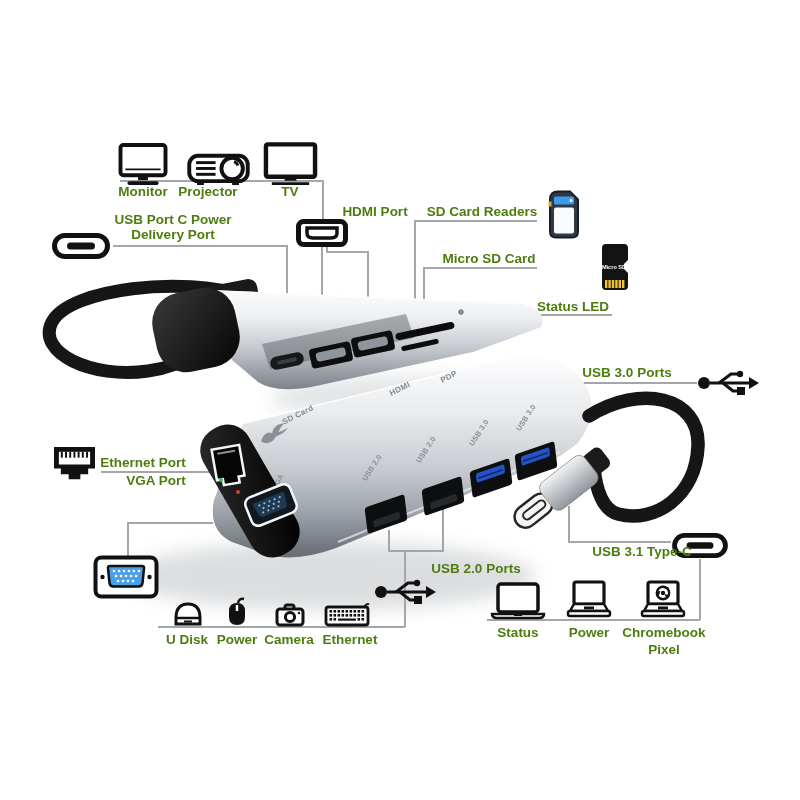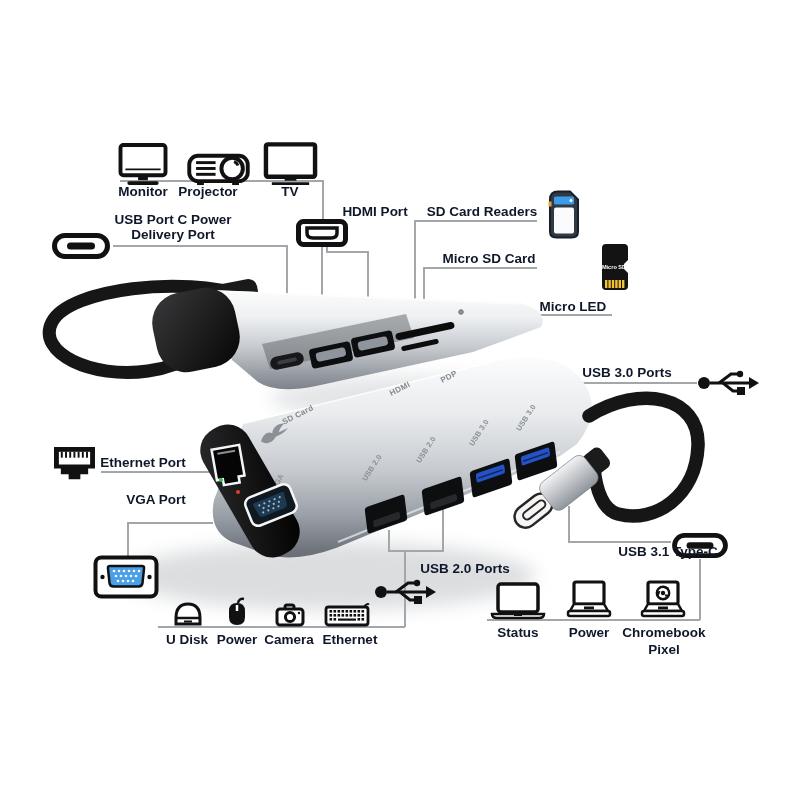--- a/index.html
+++ b/index.html
@@ -1,21 +1,21 @@
 <!DOCTYPE html>
 <html><head>
 <meta charset="utf-8">
 <style>
   html,body{margin:0;padding:0;background:#fff;}
   #stage{position:relative;width:800px;height:800px;background:#ffffff;overflow:hidden;
          font-family:"Liberation Sans",sans-serif;}
   #scene{position:absolute;left:0;top:0;z-index:1;}
   .ic{position:absolute;z-index:2;}
   .lbl{position:absolute;transform:translateX(-50%);font:700 13.5px "Liberation Sans",sans-serif;
-       color:#0f172a;white-space:nowrap;z-index:3;}
+       color:#4d7c0f;white-space:nowrap;z-index:3;}
   .engr{font:700 8px "Liberation Sans",sans-serif;fill:#82888f;text-anchor:middle;letter-spacing:.3px;}
   .engr2{font:700 7.5px "Liberation Sans",sans-serif;fill:#8a9097;text-anchor:middle;letter-spacing:.2px;}
   .cline{stroke:#a3a7ab;stroke-width:2;fill:none;}
 </style>
 </head>
 <body>
 
 <div id="stage">
 
   <svg id="scene" width="800" height="800" viewBox="0 0 800 800">
@@ -377,26 +377,26 @@
   </svg>
 
   <div class="lbl" style="left:143px;top:184px">Monitor</div>
   <div class="lbl" style="left:208px;top:184px">Projector</div>
   <div class="lbl" style="left:290px;top:184px">TV</div>
   <div class="lbl" style="left:173px;top:212px">USB Port C Power</div>
   <div class="lbl" style="left:173px;top:227px">Delivery Port</div>
   <div class="lbl" style="left:375px;top:204px">HDMI Port</div>
   <div class="lbl" style="left:482px;top:204px">SD Card Readers</div>
   <div class="lbl" style="left:489px;top:251px">Micro SD Card</div>
-  <div class="lbl" style="left:573px;top:299px">Micro LED</div>
+  <div class="lbl" style="left:573px;top:299px">Status LED</div>
   <div class="lbl" style="left:627px;top:365px">USB 3.0 Ports</div>
   <div class="lbl" style="left:143px;top:455px">Ethernet Port</div>
-  <div class="lbl" style="left:156px;top:492px">VGA Port</div>
-  <div class="lbl" style="left:465px;top:561px">USB 2.0 Ports</div>
-  <div class="lbl" style="left:668px;top:544px">USB 3.1 Type-C</div>
+  <div class="lbl" style="left:156px;top:473px">VGA Port</div>
+  <div class="lbl" style="left:476px;top:561px">USB 2.0 Ports</div>
+  <div class="lbl" style="left:642px;top:544px">USB 3.1 Type-C</div>
   <div class="lbl" style="left:187px;top:632px">U Disk</div>
   <div class="lbl" style="left:237px;top:632px">Power</div>
   <div class="lbl" style="left:289px;top:632px">Camera</div>
   <div class="lbl" style="left:350px;top:632px">Ethernet</div>
   <div class="lbl" style="left:518px;top:625px">Status</div>
   <div class="lbl" style="left:589px;top:625px">Power</div>
   <div class="lbl" style="left:664px;top:625px">Chromebook</div>
   <div class="lbl" style="left:664px;top:642px">Pixel</div>
 
 </div>

